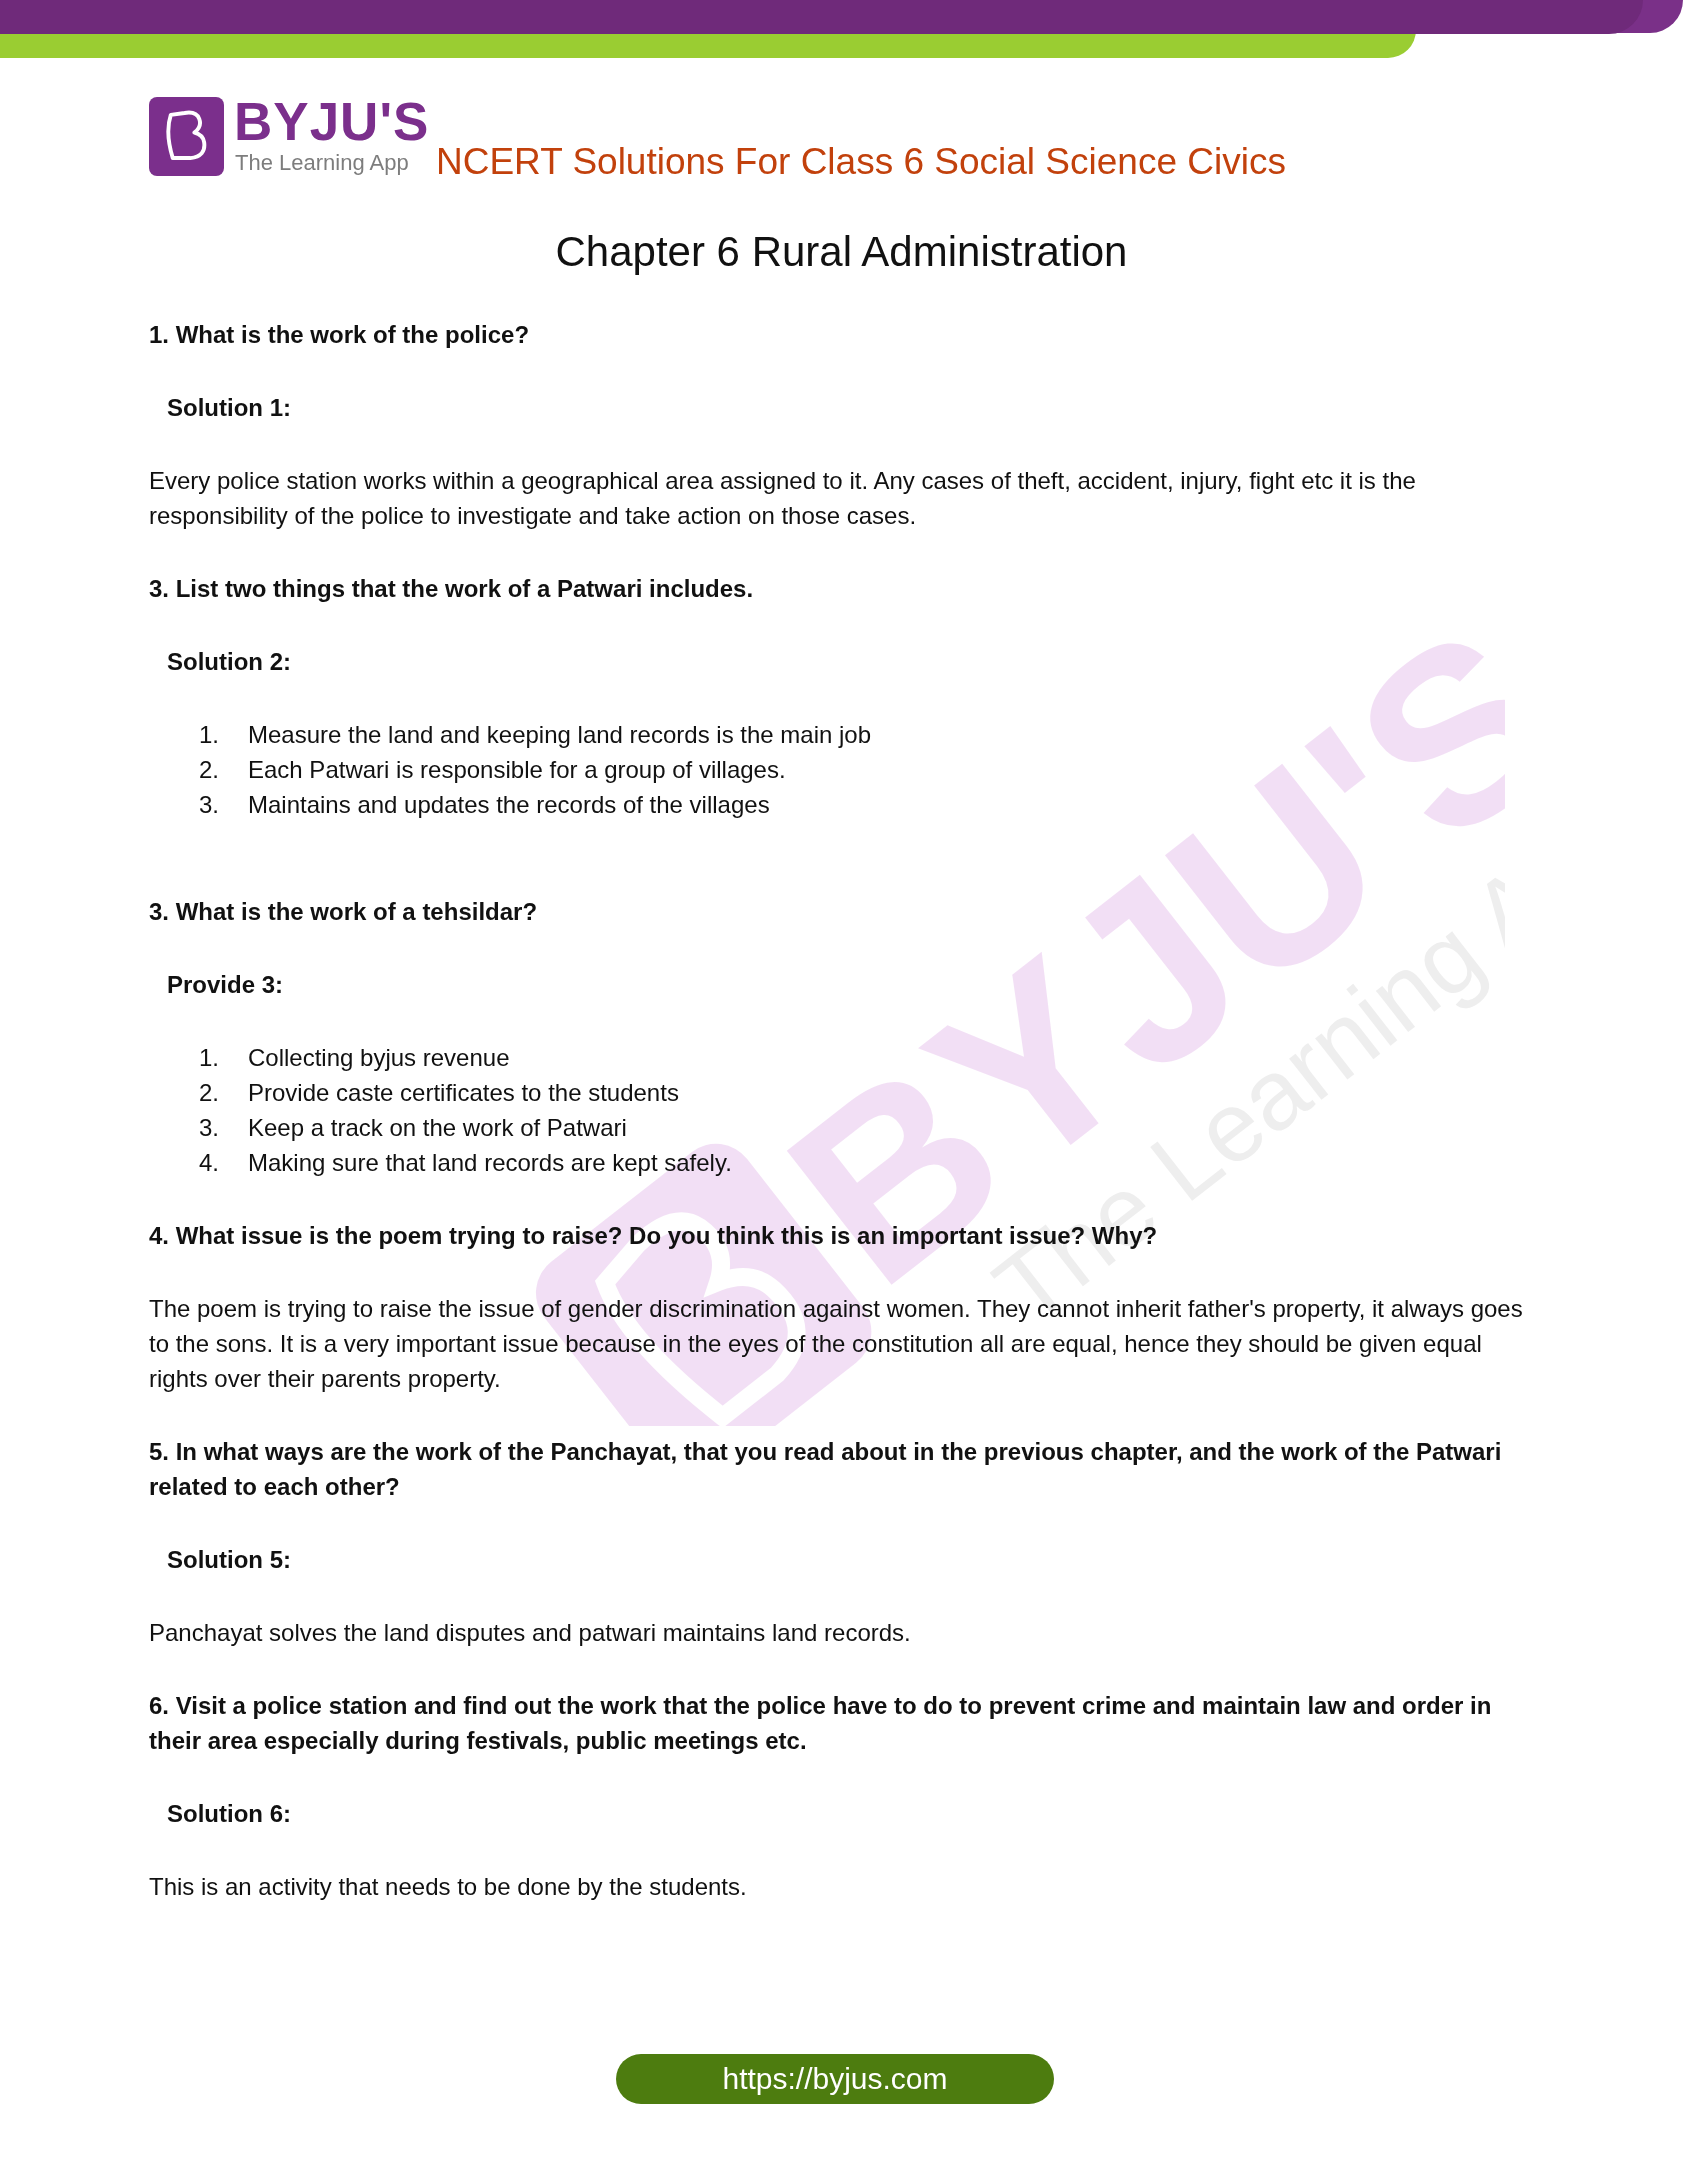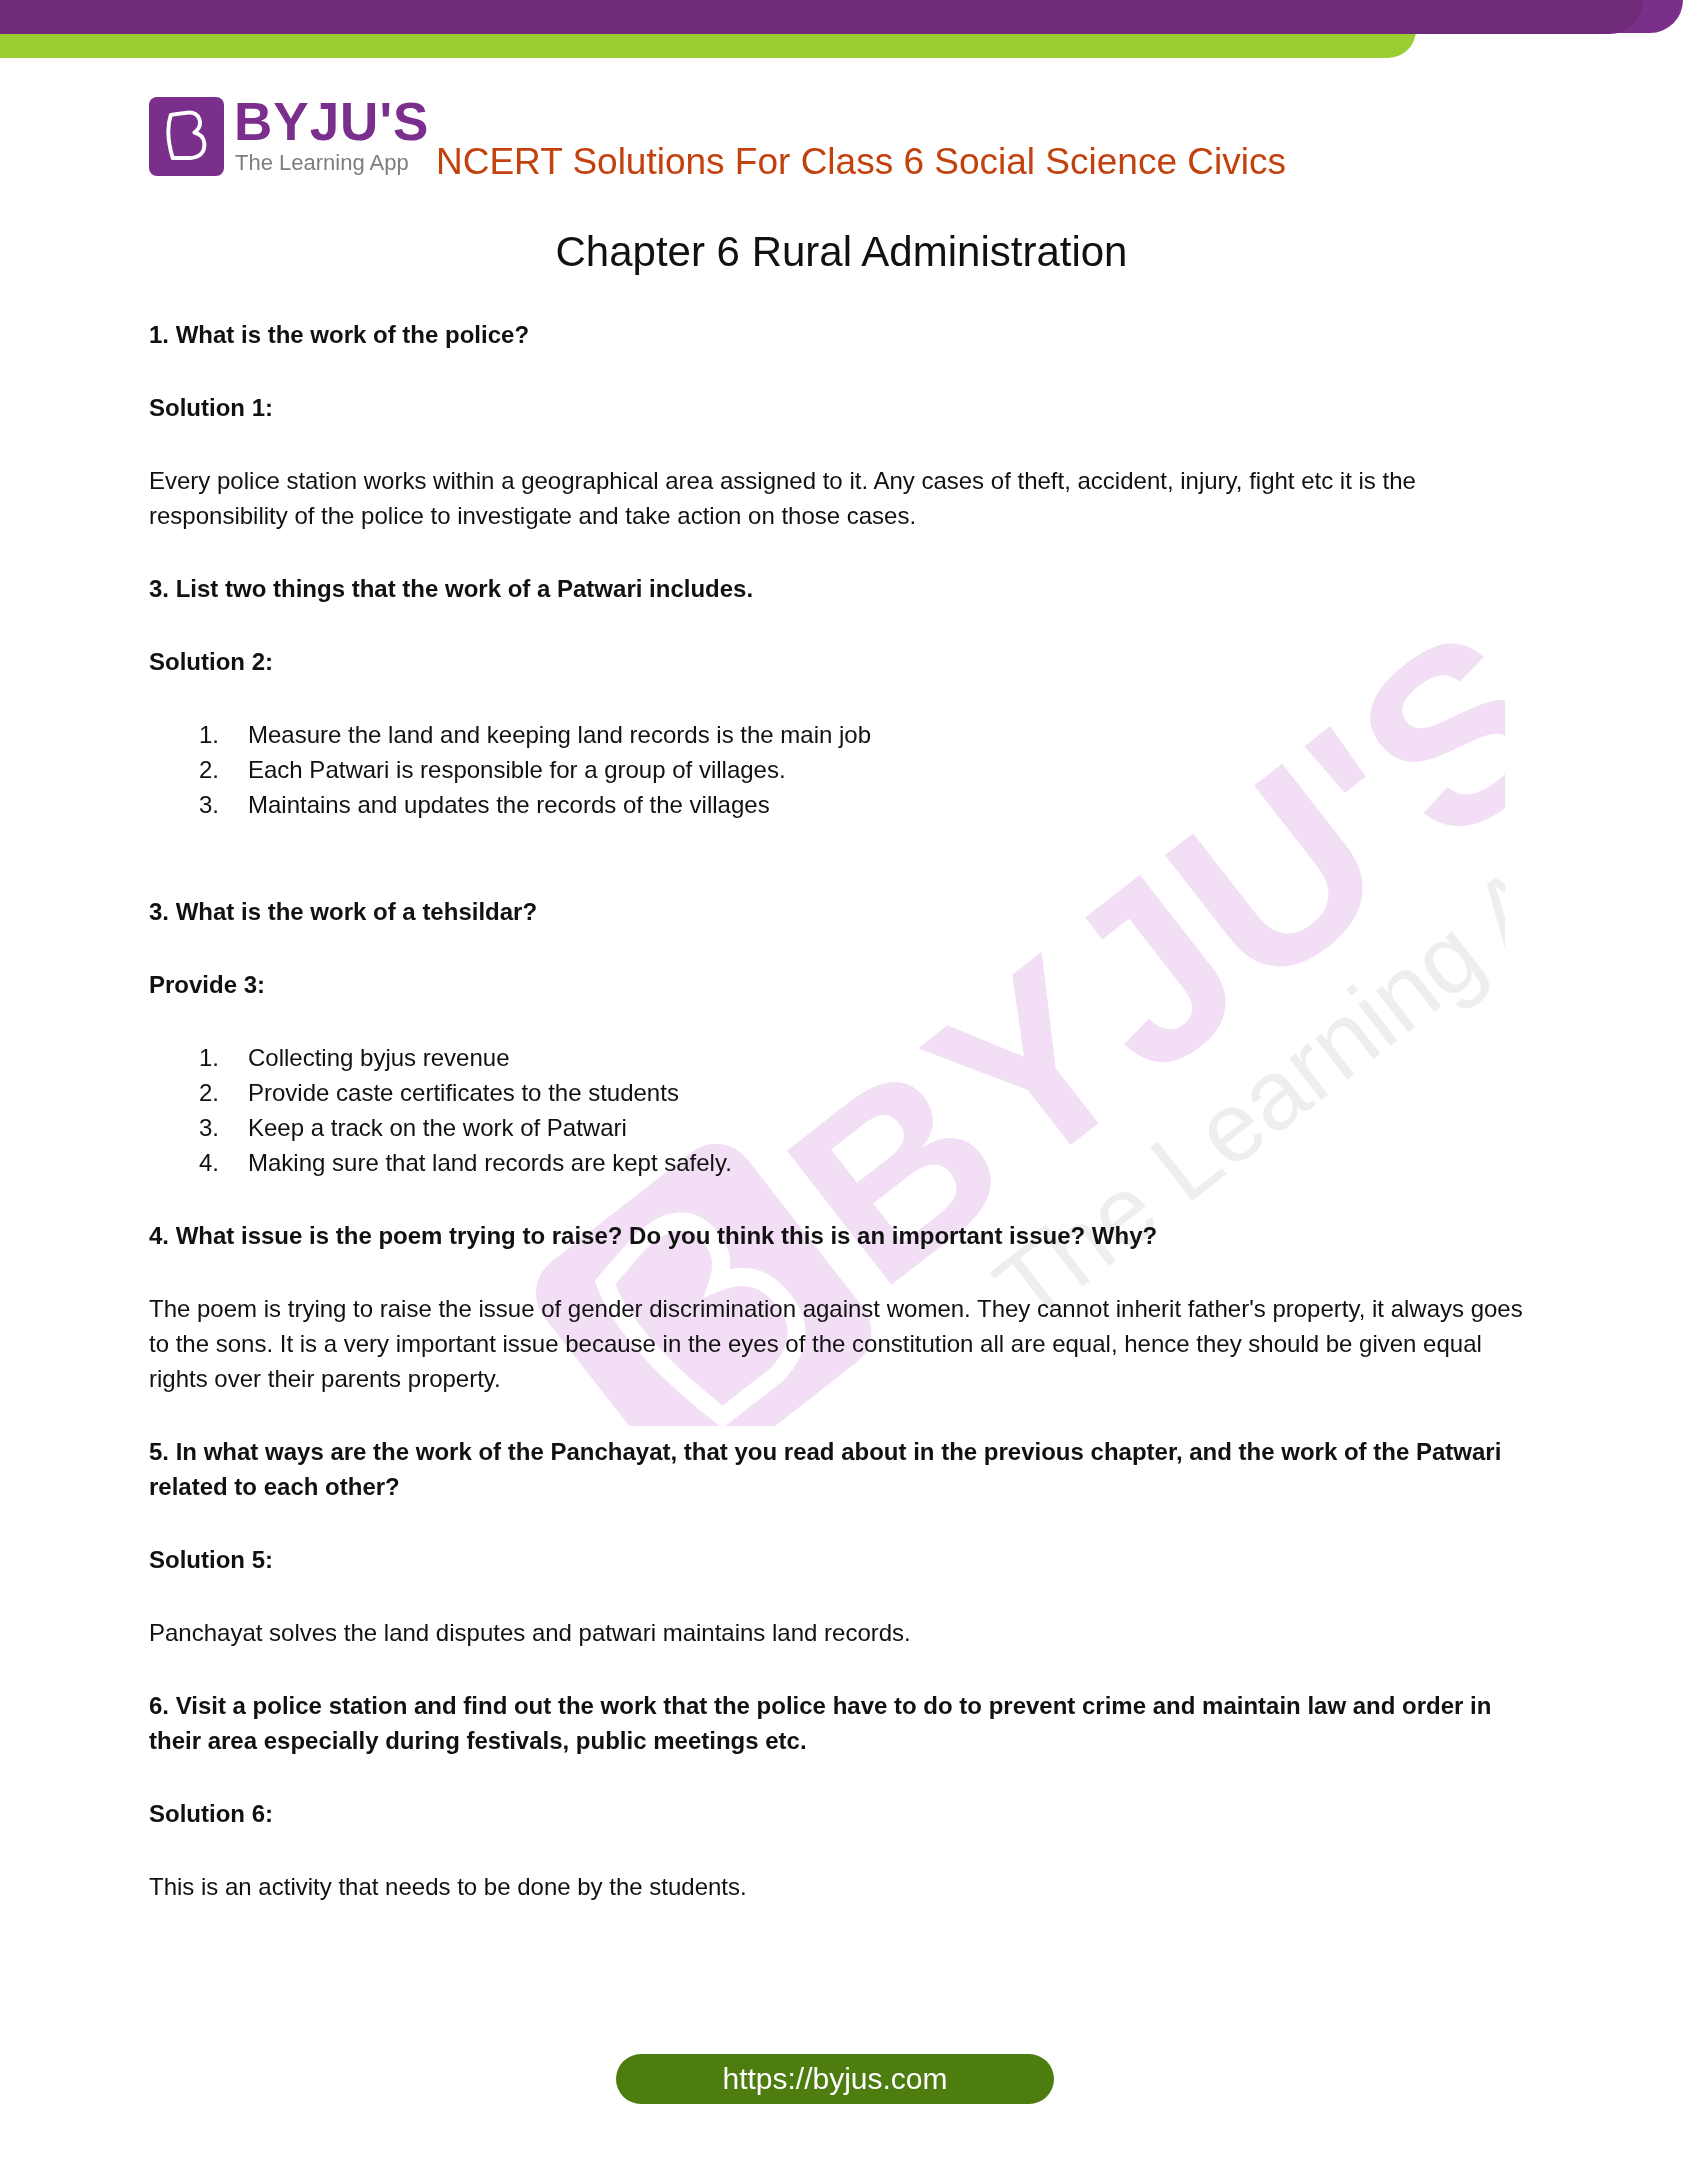--- a/index.html
+++ b/index.html
@@ -108,20 +108,21 @@
       font-size: 24px;
       line-height: 35px;
     }
     .question {
       font-weight: bold;
       margin-bottom: 38px;
     }
     .sol-label {
       font-weight: bold;
       margin-bottom: 38px;
+      margin-left: 18px;
     }
     .para {
       margin-bottom: 38px;
     }
     .olist {
       list-style: none;
       margin-bottom: 38px;
     }
     .olist li {
       position: relative;

